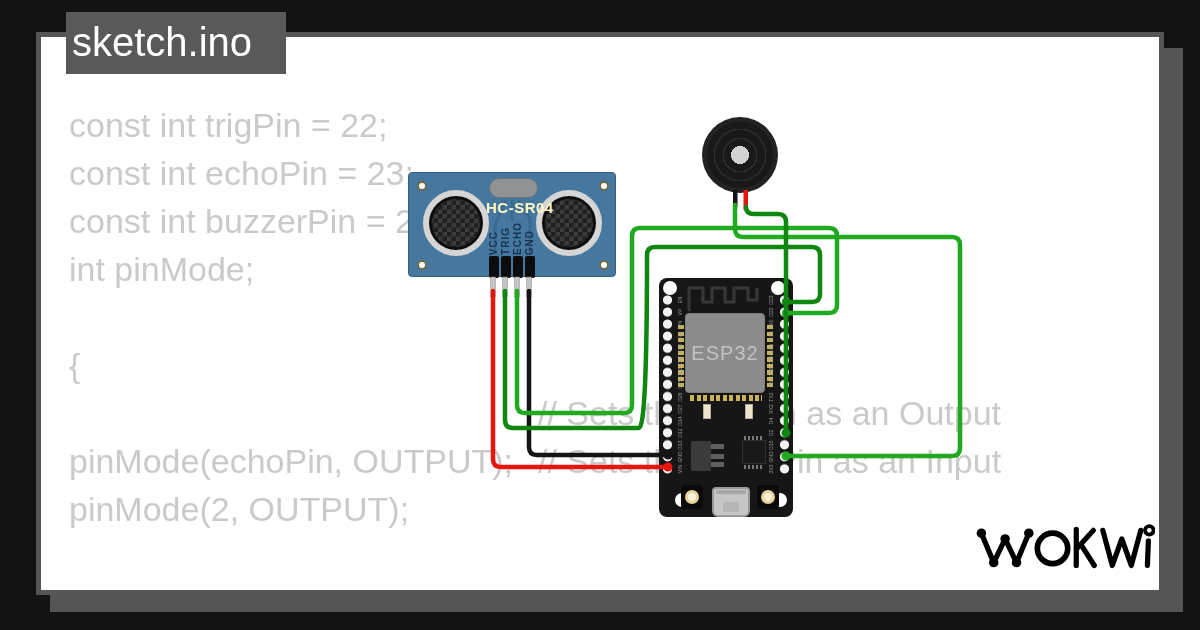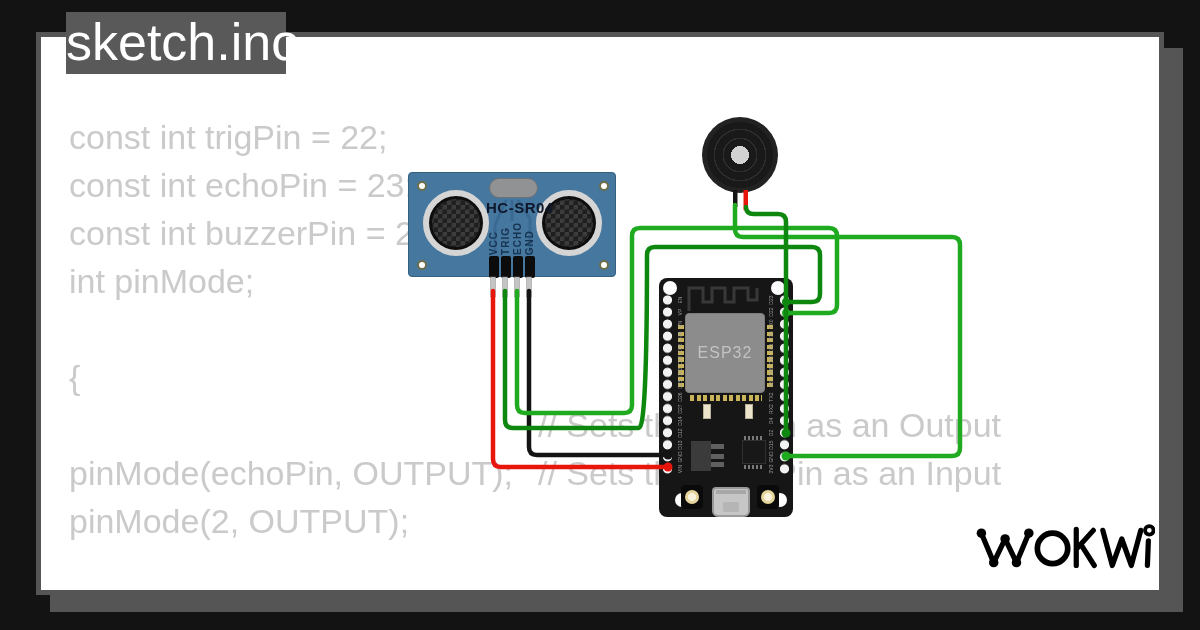--- a/index.html
+++ b/index.html
@@ -4,49 +4,49 @@
 <style>
   html,body{margin:0;padding:0;background:#131313;}
   *{box-sizing:border-box;}
   .stage{position:relative;width:1200px;height:630px;overflow:hidden;background:#131313;
          font-family:"Liberation Sans",sans-serif;}
   
   .shadow{position:absolute;left:50px;top:48px;width:1133px;height:564px;background:#555;}
   .canvas{position:absolute;left:36px;top:32px;width:1128px;height:563px;background:#fff;
           border:5px solid #555;overflow:hidden;}
   .tab{position:absolute;left:66px;top:12px;width:220px;height:62px;background:#595959;z-index:9;}
-  .tab span{display:block;padding-left:0;line-height:60px;font-size:52px;color:#fff;}
-  
-  .code{position:absolute;left:28px;top:76px;width:1080px;color:#cacaca;font-size:34px;}
+  .tab span{display:block;padding-left:6px;line-height:60px;font-size:40px;color:#fff;}
+  
+  .code{position:absolute;left:28px;top:64px;width:1080px;color:#cacaca;font-size:34px;}
   .cl{position:relative;height:48px;line-height:48px;white-space:nowrap;}
   .cl .comment{position:absolute;left:469px;top:0;}
   
   .hcsr04{position:absolute;left:408px;top:172px;width:208px;height:105px;background:#45779f;
           border:1px solid #35607f;border-radius:4px;z-index:3;}
   .hole{position:absolute;width:10px;height:10px;border-radius:50%;background:#fff;border:2px solid #6e6d49;}
   .xducer{position:absolute;top:17px;width:66px;height:66px;border-radius:50%;border:6px solid #d5d5d5;
           box-shadow:inset 0 0 0 3px #0e0e0e;
           background-color:#1f1f1f;
           background-image:linear-gradient(45deg,#3d3d3d 25%,transparent 25%,transparent 75%,#3d3d3d 75%),
                            linear-gradient(45deg,#3d3d3d 25%,transparent 25%,transparent 75%,#3d3d3d 75%);
           background-size:9px 9px;background-position:0 0,4.5px 4.5px;}
   .crystal{position:absolute;left:80px;top:5px;width:49px;height:20px;border-radius:10px;
            background:#909294;border:1px solid #6f7173;}
-  .hclabel{position:absolute;left:77px;top:26px;font-size:15px;font-weight:bold;color:#0f172a;letter-spacing:.5px;}
+  .hclabel{position:absolute;left:77px;top:26px;font-size:15px;font-weight:bold;color:#fef9c3;letter-spacing:.5px;}
   .pad{position:absolute;top:83px;width:10px;height:22px;background:#0c0c0c;border-radius:2px;}
   .pl{position:absolute;top:26px;width:10px;height:56px;display:flex;align-items:flex-end;justify-content:center;}
   .pl span{writing-mode:vertical-rl;transform:rotate(180deg);font-size:10px;font-weight:bold;
            color:#16324f;letter-spacing:1px;line-height:10px;}
   
   .esp32{position:absolute;left:659px;top:278px;width:134px;height:239px;background:#161616;
          border-radius:8px;z-index:3;}
   .bhole{position:absolute;width:14px;height:14px;border-radius:50%;background:#fdfdfd;}
   .chip{position:absolute;left:26px;top:35px;width:80px;height:80px;background:#8c8c8c;
         border:1px solid #7c7c7c;border-radius:4px;display:flex;align-items:center;justify-content:center;}
-  .chip span{color:#c2c2c2;font-size:16px;letter-spacing:1px;}
+  .chip span{color:#c2c2c2;font-size:20px;letter-spacing:1px;}
   .padsV{position:absolute;width:6px;height:62px;
          background-image:repeating-linear-gradient(to bottom,#c9b45a 0 4px,transparent 4px 6.5px);}
   .padsH{position:absolute;left:31px;top:117px;width:72px;height:6px;
          background-image:repeating-linear-gradient(to right,#c9b45a 0 4px,transparent 4px 6.5px);}
   .pincol{position:absolute;top:16px;width:11px;height:181px;
           background-image:radial-gradient(circle at 50% 6px,#f2f2f2 4.2px,transparent 5px);
           background-size:11px 12.07px;}
   .lblcol{position:absolute;top:16px;width:12px;height:181px;display:flex;flex-direction:column;}
   .pinlbl{height:12.07px;width:12px;font-size:5px;line-height:12px;color:#9a9a9a;
           transform:rotate(-90deg);text-align:center;overflow:visible;white-space:nowrap;}

